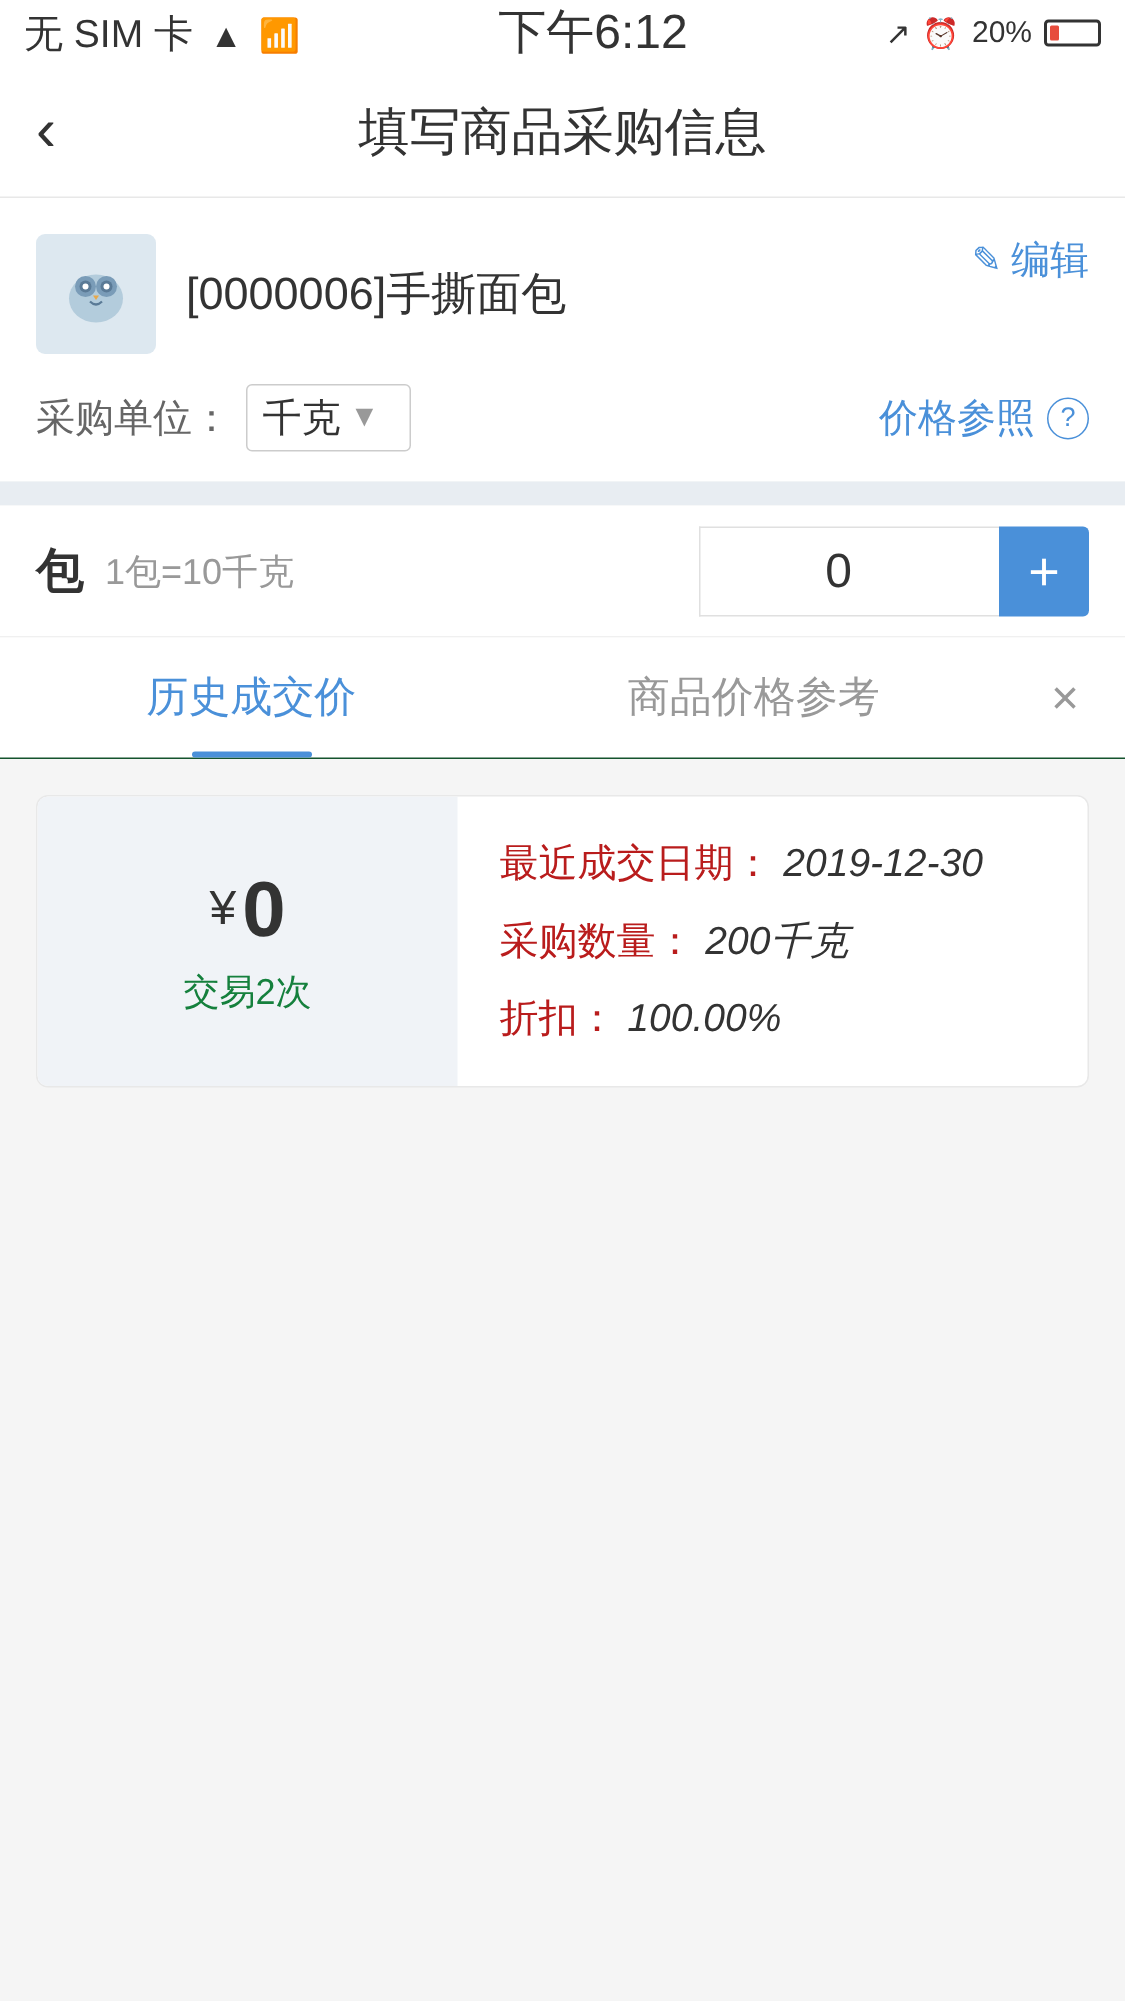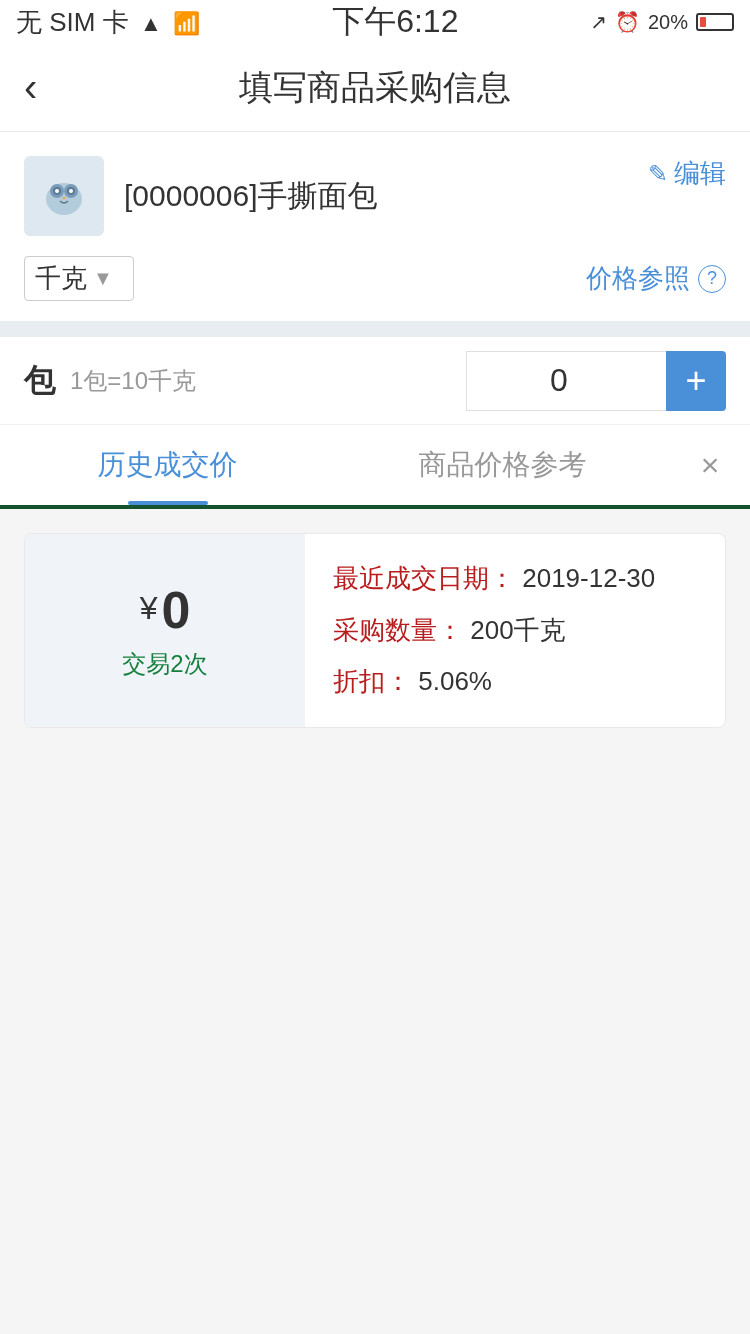--- a/index.html
+++ b/index.html
@@ -236,21 +236,21 @@
       color: #fff;
       font-size: 36px;
       line-height: 1;
     }
 
     
     .tabs-container {
       background: #fff;
       display: flex;
       align-items: center;
-      border-bottom: 4px solid #14532d;
+      border-bottom: 1px solid #14532d;
       padding: 0 0;
       position: relative;
     }
     .tab-item {
       flex: 1;
       height: 80px;
       display: flex;
       flex-direction: column;
       align-items: center;
       justify-content: center;
@@ -336,20 +336,21 @@
     .history-info-row {
       font-size: 26px;
       color: #333;
       line-height: 1.6;
     }
     .info-label {
       color: #b91c1c;
     }
     .info-value {
       color: #333;
+      font-style: italic;
     }
 
     
     .bottom-area {
       background: #f5f5f5;
       flex: 1;
       min-height: 600px;
     }
   </style>
 </head>
@@ -395,20 +396,21 @@
       </div>
       <div class="product-name">[0000006]手撕面包</div>
     </div>
     <div class="edit-btn">
       <span class="edit-icon">✎</span>
       <span>编辑</span>
     </div>
   </div>
   <div class="product-footer">
     <div class="unit-row">
+      <span class="unit-label">采购单位：</span>
       <div class="unit-select">
         <span>千克</span>
         <span class="unit-arrow">▼</span>
       </div>
     </div>
     <div class="price-ref">
       <span>价格参照</span>
       <div class="price-ref-icon">?</div>
     </div>
   </div>
@@ -455,19 +457,19 @@
       <div class="history-info-row">
         <span class="info-label">最近成交日期：</span>
         <span class="info-value">2019-12-30</span>
       </div>
       <div class="history-info-row">
         <span class="info-label">采购数量：</span>
         <span class="info-value">200千克</span>
       </div>
       <div class="history-info-row">
         <span class="info-label">折扣：</span>
-        <span class="info-value">5.06%</span>
+        <span class="info-value">100.00%</span>
       </div>
     </div>
   </div>
 </div>
 
 <div class="bottom-area"></div>
 
 </body></html>

